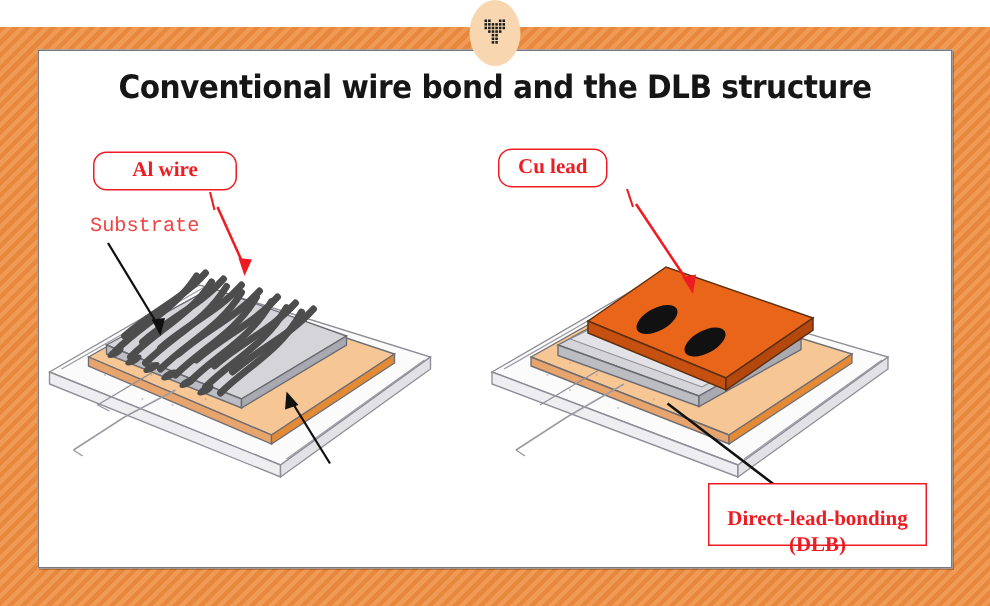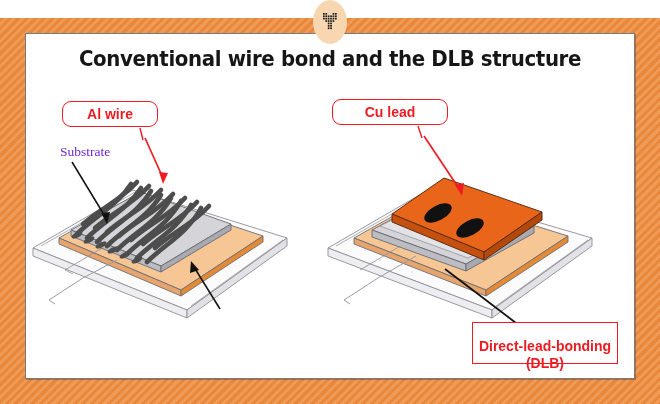--- a/index.html
+++ b/index.html
@@ -47,34 +47,34 @@
     font-size:21.5px;
     letter-spacing:-0.4px;
     color:#161616;
     transform:scaleX(0.92);
     white-space:nowrap;
   }
 
   
   .lab-blue{
     position:absolute;
-    font-family:Liberation Serif, serif;
+    font-family:Liberation Mono, monospace;
     font-size:13.5px;
-    color:#6d28d9;
+    color:#ef4444;
     white-space:nowrap;
   }
   .callout{
     position:absolute;
     border:1.4px solid #ee1c22;
     border-radius:9px;
     background:#ffffff;
     color:#ee1c22;
     font-weight:bold;
     font-size:14px;
-    font-family:Liberation Sans, sans-serif;
+    font-family:Liberation Serif, serif;
     display:flex;align-items:center;justify-content:center;
     white-space:nowrap;
     box-sizing:border-box;
     z-index:12;
   }
   .callout.square{border-radius:0;line-height:1.22;display:block;text-align:center;padding-top:15px;}
 
   .diagram{position:absolute;}
   svg{overflow:visible;}
 </style>
@@ -296,21 +296,21 @@
       <ellipse cx="118" cy="63" rx="15" ry="7.5" transform="rotate(-28 118 63)" fill="#111111"></ellipse>
       <ellipse cx="150" cy="78" rx="15" ry="7.5" transform="rotate(-28 150 78)" fill="#111111"></ellipse>
     </g>
 
     <g stroke="#9b9ba4" stroke-width="1" fill="none">
       <polyline points="24,150 58,128 96,106"></polyline>
       <polyline points="24,150 30,154"></polyline>
     </g>
   </svg>
 
-  <div class="callout" style="left:332px;top:99px;width:116px;height:26px;">
+  <div class="callout" style="left:332px;top:99px;width:73px;height:26px;">
     <span>Cu lead</span>
   </div>
   <svg style="position:absolute;left:330px;top:118px;" width="140" height="90">
     <path d="M88,8 L92,20" stroke="#ee1c22" stroke-width="1.4" fill="none"></path>
     <line x1="94" y1="18" x2="130" y2="72" stroke="#ee1c22" stroke-width="1.7"></line>
     <polygon points="132,78 125,67 134,65" fill="#ee1c22"></polygon>
   </svg>
 
   <div class="callout square" style="left:472px;top:322px;width:146px;height:42px;">
     <span>Direct-lead-bonding</span><br>

